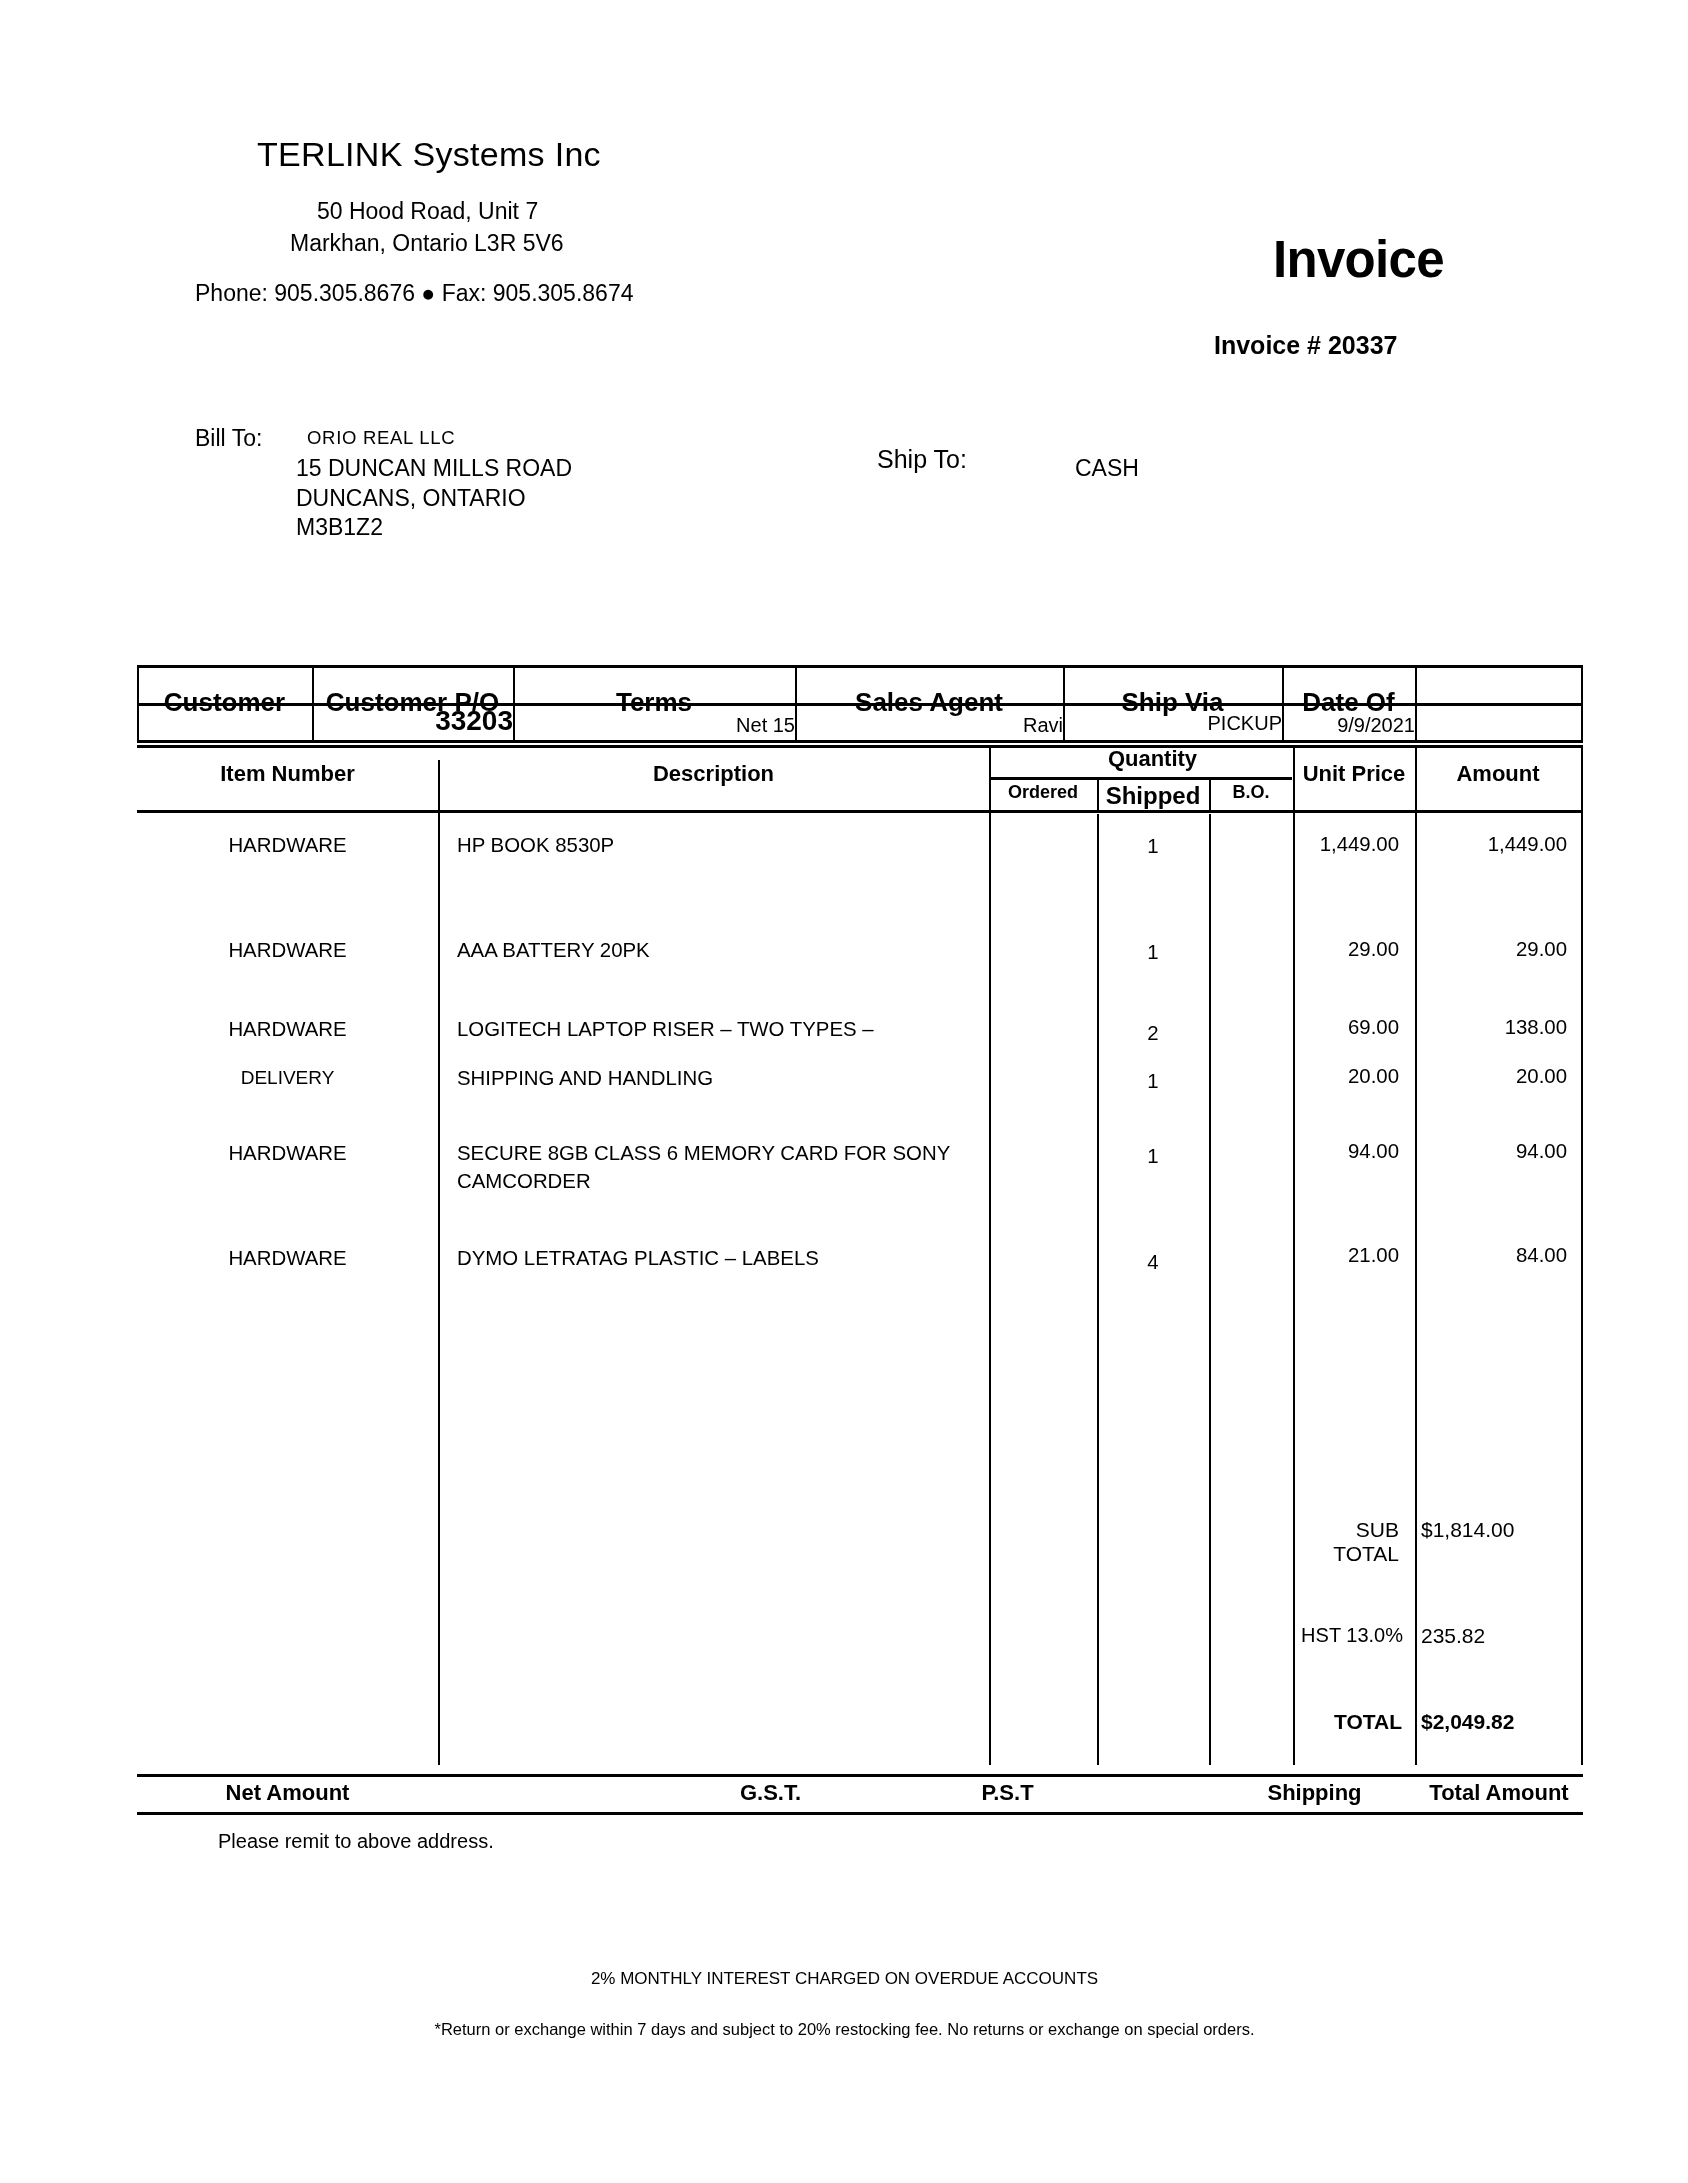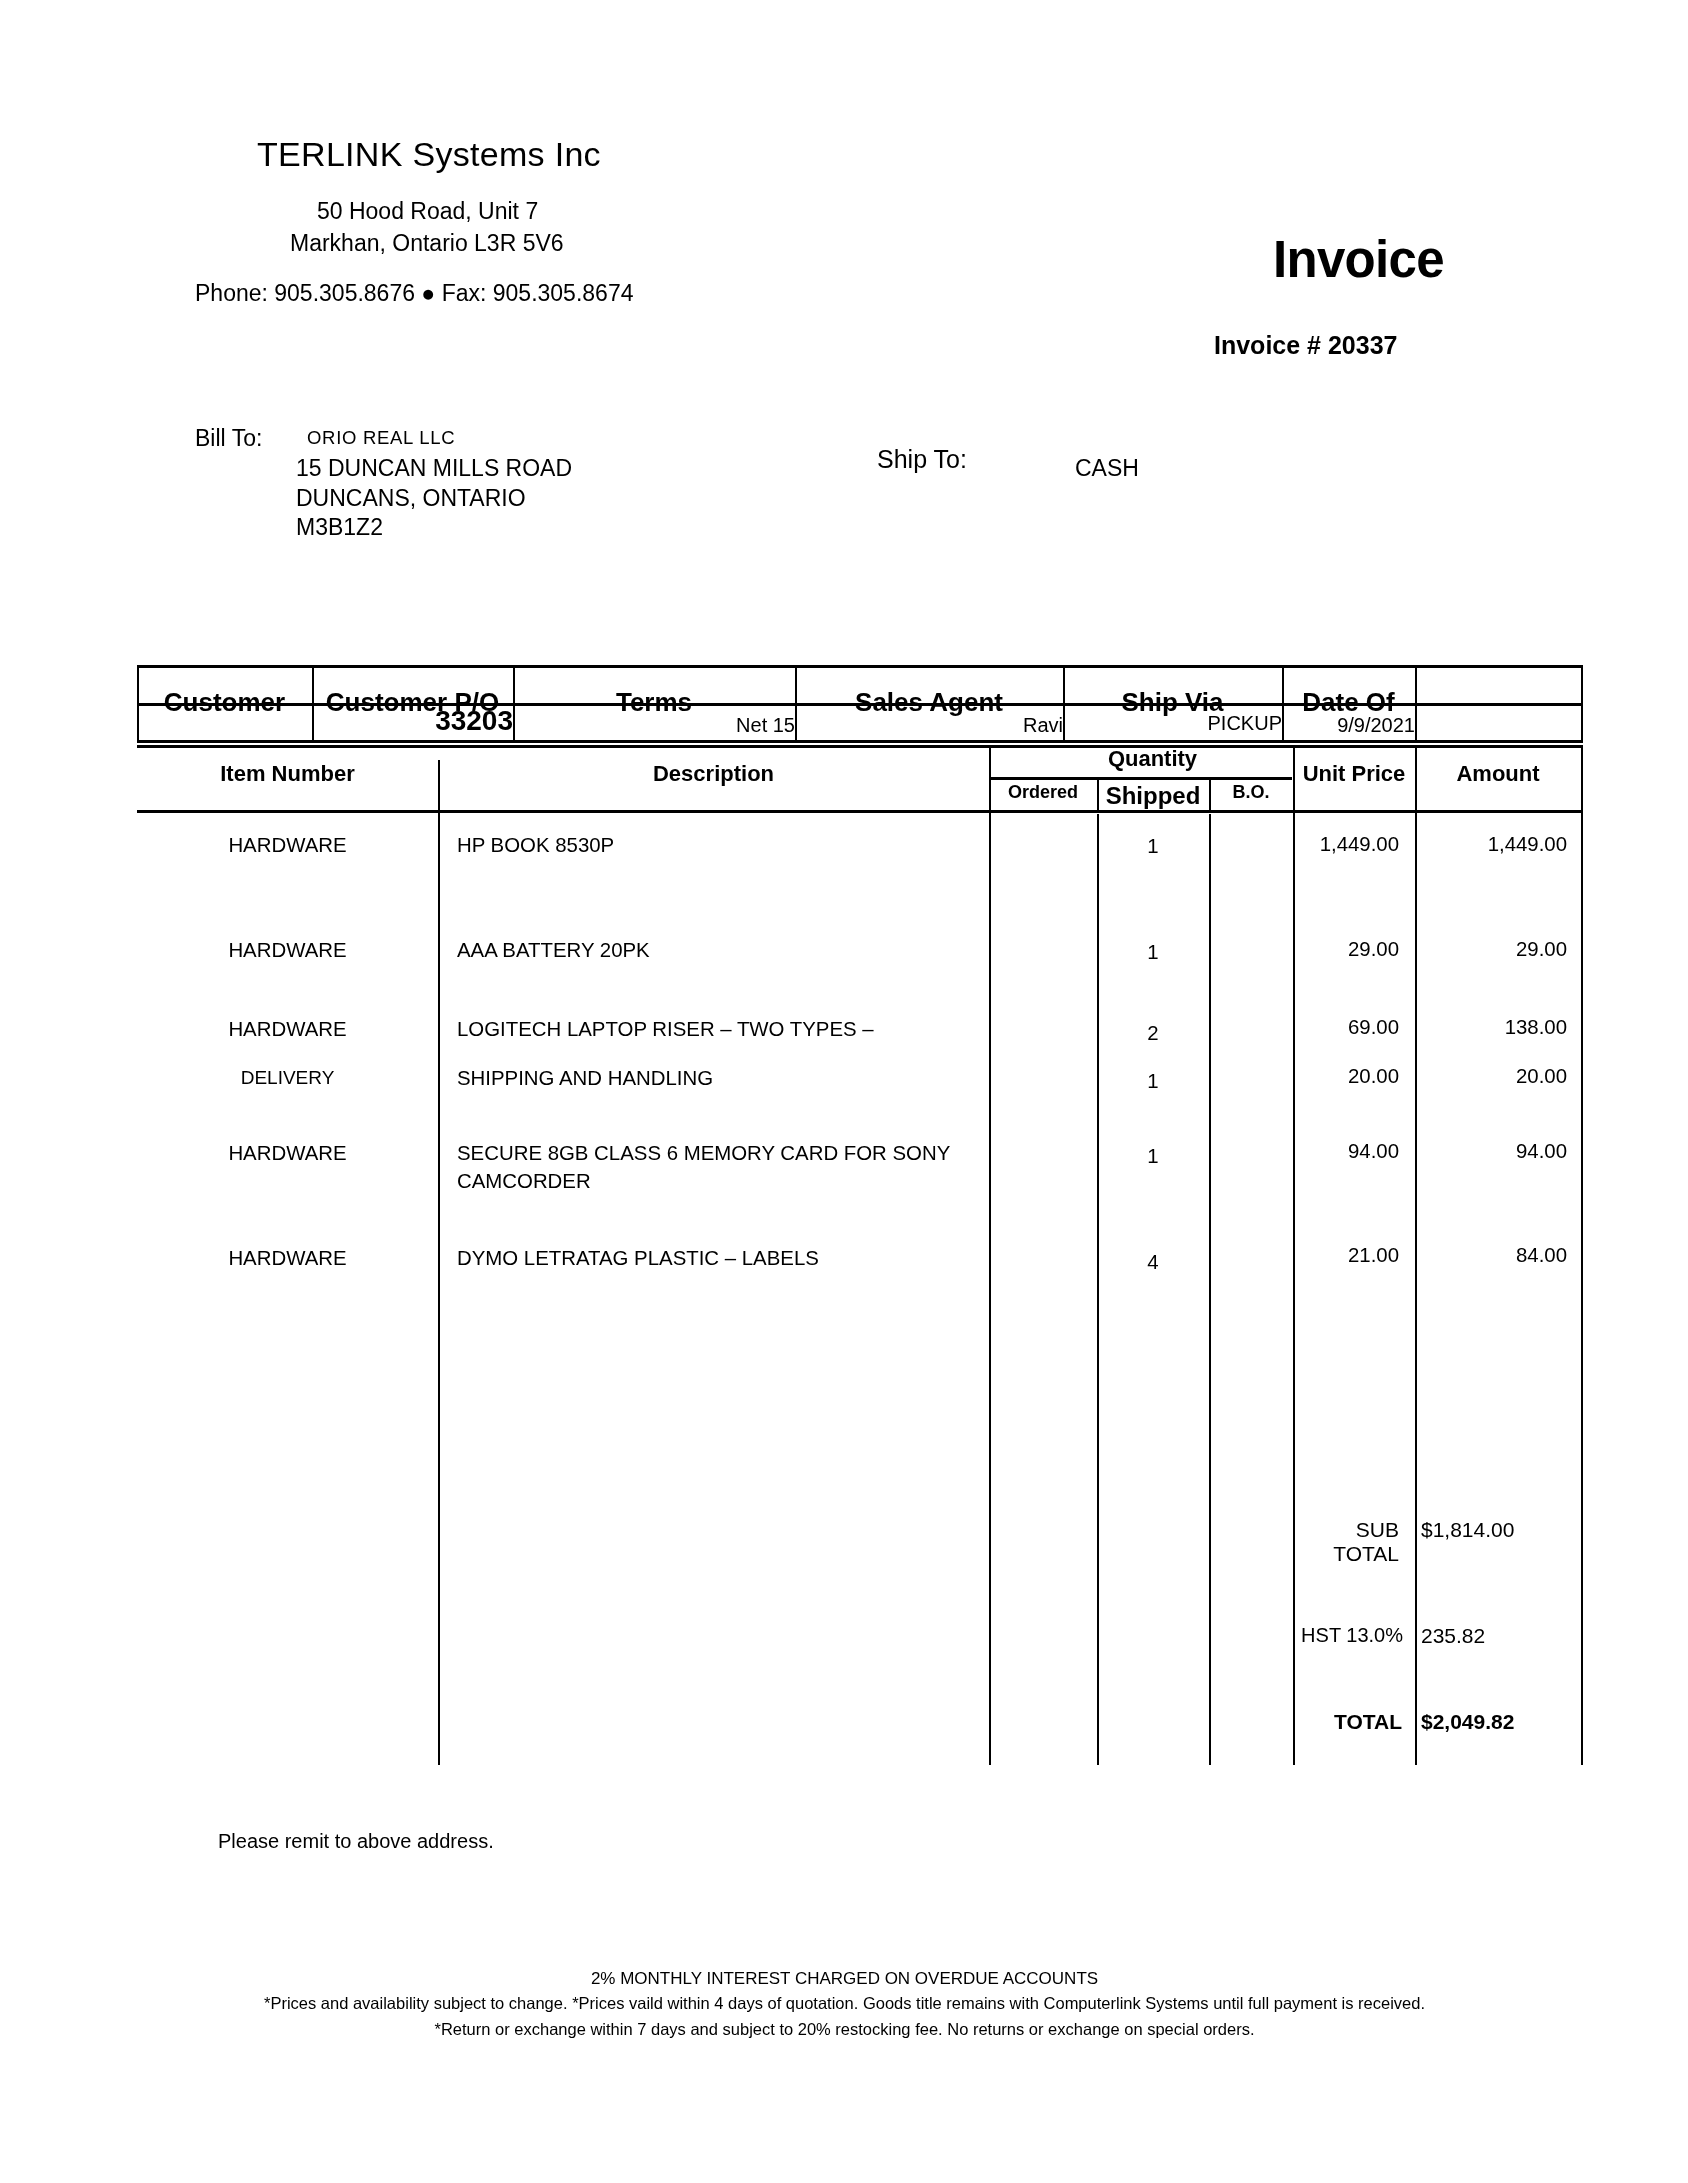--- a/index.html
+++ b/index.html
@@ -236,21 +236,30 @@
     <div class="tot-lbl" style="left:1156px;width:106px;top:704px;">SUB TOTAL</div>
     <div class="tot-val" style="left:1284px;width:148px;top:704px;">$1,814.00</div>
 
     <div class="tot-lbl" style="left:1156px;width:110px;top:810px;font-size:20px;">HST 13.0%</div>
     <div class="tot-val" style="left:1284px;width:140px;top:810px;">235.82</div>
 
     <div class="tot-lbl" style="left:1156px;width:109px;top:896px;font-weight:bold;">TOTAL</div>
     <div class="tot-val" style="left:1284px;width:148px;top:896px;font-weight:bold;">$2,049.82</div>
   </div>
 
+  <div class="tbl" id="foot-row">
+    <div class="hline" style="top:0;height:3.3px;width:1446px;"></div>
+    <div class="hline" style="top:38px;height:3.3px;width:1446px;"></div>
+
+    <div class="f" style="left:0;width:301px;">Net Amount</div>
+    <div class="f" style="left:528px;width:211px;">G.S.T.</div>
+    <div class="f" style="left:778px;width:185px;">P.S.T</div>
+    <div class="f" style="left:1082px;width:191px;">Shipping</div>
+    <div class="f" style="left:1278px;width:168px;">Total Amount</div>
+  </div>
 
   <div class="remit">Please remit to above address.</div>
 
   <div class="fine fp0">2% MONTHLY INTEREST CHARGED ON OVERDUE ACCOUNTS</div>
-  <div class="fine fp1">*Prices and availability subject to change.  *Prices vaild within 4 days of quotation. Goods title remains with Computerlink Systems until full payment is received.</div>
   <div class="fine fp2">*Return or  exchange within 7 days and subject to 20% restocking fee. No returns or exchange on special orders.</div>
 
 </div>
 
 
 </body></html>

